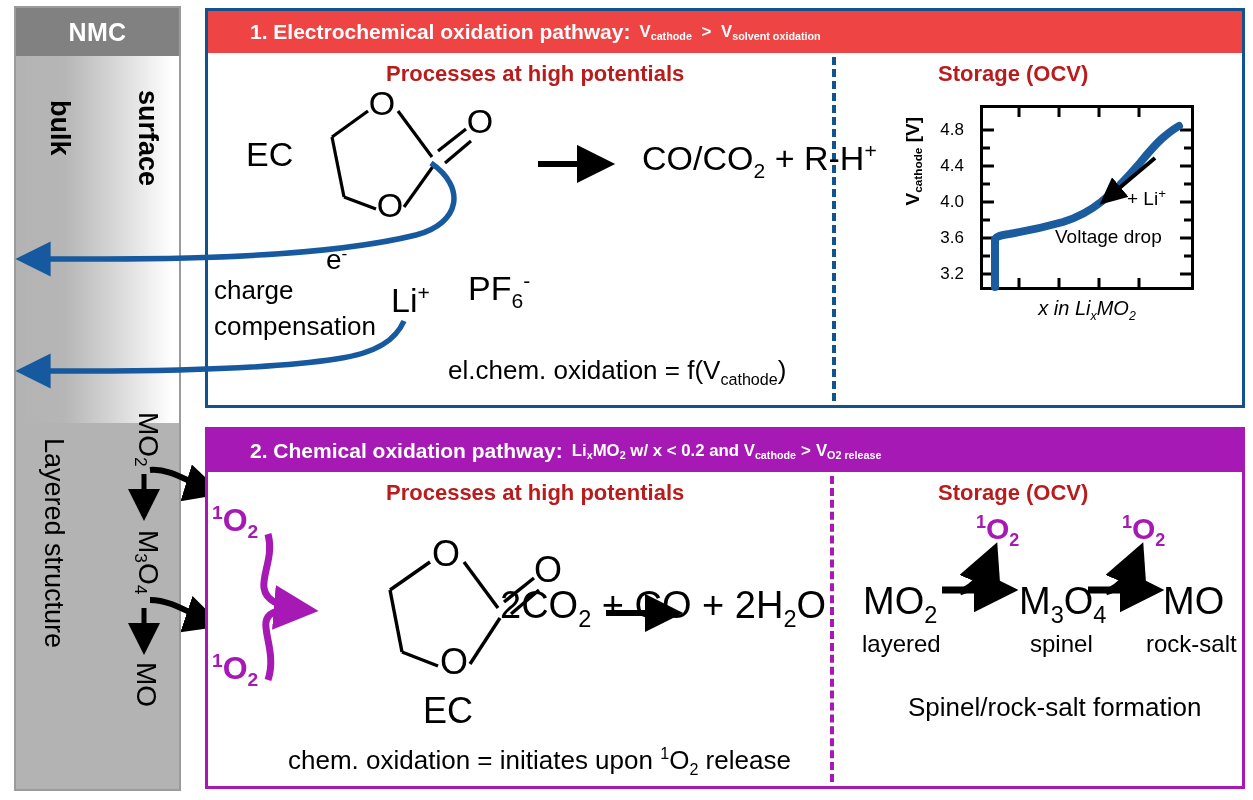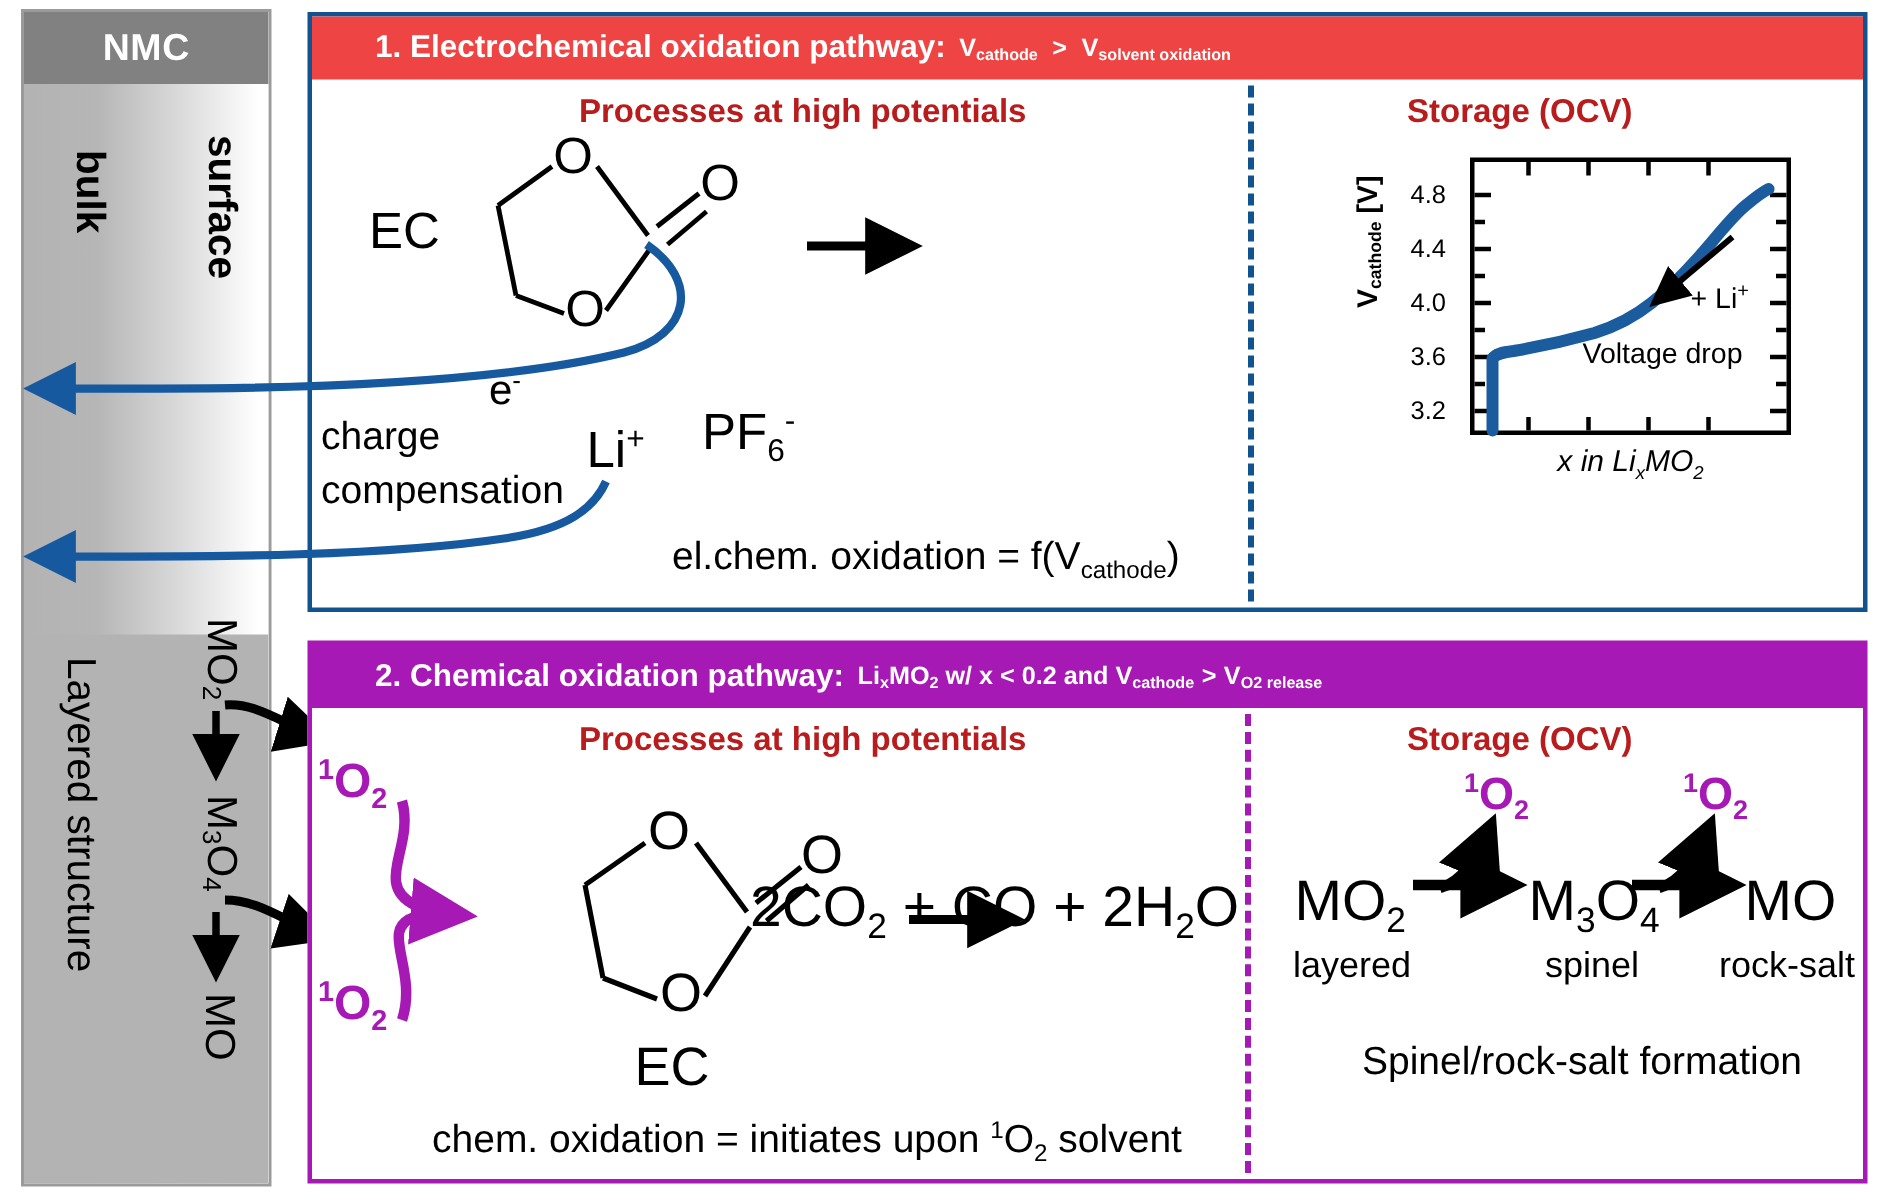--- a/index.html
+++ b/index.html
@@ -259,20 +259,23 @@
 
       <svg class="mol" style="left:328px; top:98px;" width="90" height="26" viewBox="0 0 90 26">
         <defs>
           <marker id="rx1" markerWidth="7" markerHeight="7" refX="5.2" refY="3.2" orient="auto">
             <path d="M0,0 L6.4,3.2 L0,6.4 z" fill="#000"></path>
           </marker>
         </defs>
         <line x1="2" y1="13" x2="72" y2="13" stroke="#000" stroke-width="6" marker-end="url(#rx1)"></line>
       </svg>
 
+      <div class="txt" style="left:434px; top:86px; font-size:34px;">
+        <span>CO/CO</span><sub>2</sub><span> + R-H</span><sup>+</sup>
+      </div>
 
       <svg class="mol" style="left:-212px; top:100px;" width="520" height="140" viewBox="0 0 520 140">
         <defs>
           <marker id="bluearr1" markerWidth="7" markerHeight="7" refX="5.2" refY="3.2" orient="auto">
             <path d="M0,0 L6.4,3.2 L0,6.4 z" fill="#17599f"></path>
           </marker>
         </defs>
         <path d="M435,10 C470,34 465,70 420,82 C330,104 190,106 110,106 C80,106 50,106 26,106" stroke="#17599f" stroke-width="5.5" fill="none" marker-end="url(#bluearr1)"></path>
       </svg>
 
@@ -434,21 +437,21 @@
           </marker>
         </defs>
         <line x1="2" y1="13" x2="72" y2="13" stroke="#000" stroke-width="6" marker-end="url(#rx2)"></line>
       </svg>
 
       <div class="txt" style="left:292px; top:112px; font-size:38px;">
         <span>2CO</span><sub>2</sub><span> + CO + 2H</span><sub>2</sub><span>O</span>
       </div>
 
       <div class="txt" style="left:80px; top:272px; font-size:26px;">
-        <span>chem. oxidation = initiates upon </span><sup style="font-size:.62em;">1</sup><span>O</span><sub style="font-size:.62em;">2</sub><span> solvent</span>
+        <span>chem. oxidation = initiates upon </span><sup style="font-size:.62em;">1</sup><span>O</span><sub style="font-size:.62em;">2</sub><span> release</span>
       </div>
 
       <div class="txt" style="left:655px; top:108px; font-size:38px;">
         <span>MO</span><sub>2</sub>
       </div>
       <div class="txt" style="left:654px; top:158px; font-size:24px;">layered</div>
 
       <div class="txt" style="left:811px; top:108px; font-size:38px;">
         <span>M</span><sub>3</sub><span>O</span><sub>4</sub>
       </div>

